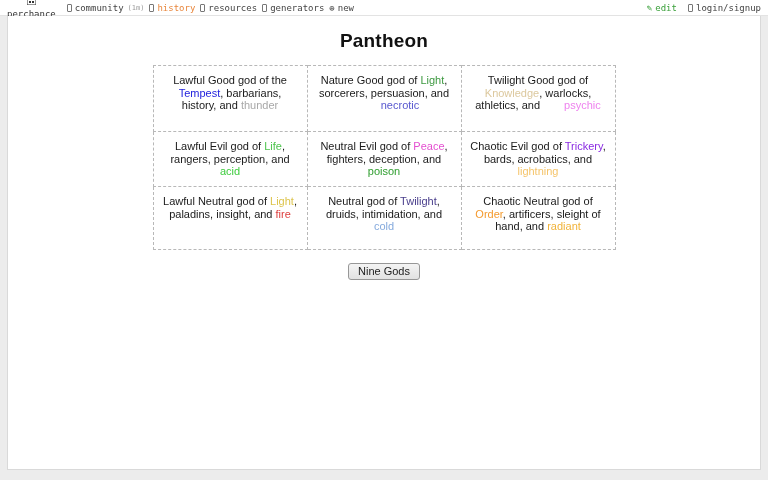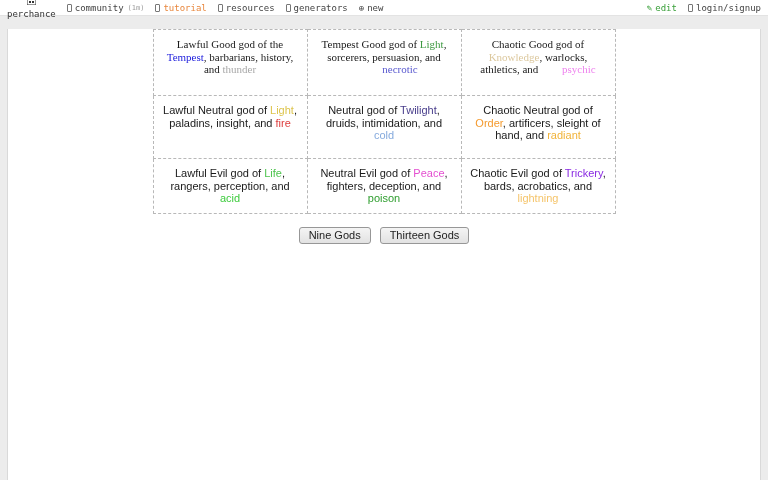--- a/index.html
+++ b/index.html
@@ -61,29 +61,29 @@
     <span class="brand tb-item">
       <svg class="logo-svg" width="9" height="9" viewBox="0 0 9 9">
         <rect x="0" y="0" width="9" height="9" fill="#ffffff" stroke="#333" stroke-width="1"></rect>
         <rect x="2" y="2" width="2" height="2" fill="#333"></rect>
         <rect x="5" y="2" width="2" height="2" fill="#333"></rect>
         <rect x="2" y="5" width="2" height="2" fill="#333"></rect>
         <rect x="5" y="5" width="2" height="2" fill="#333"></rect>
       </svg>
       <span>perchance</span>
     </span>
-    <span id="nav-items" style="display: inline-flex; gap: 11px; align-items: center;">
+    <span id="nav-items" style="display: inline-flex; gap: 5px; align-items: center;">
         <span class="tb-item">
           <span class="doc-ic"></span>
           <span style="color: rgb(68, 68, 68);">community</span>
           <span class="nav-note">(1m)</span>
         </span>
         <span class="tb-item">
           <span class="doc-ic"></span>
-          <span style="color: rgb(232, 134, 60);">tutorial</span>
+          <span style="color: rgb(232, 134, 60);">history</span>
         </span>
         <span class="tb-item">
           <span class="doc-ic"></span>
           <span style="color: rgb(68, 68, 68);">resources</span>
         </span>
         <span class="tb-item">
           <span class="doc-ic"></span>
           <span style="color: rgb(68, 68, 68); text-align: right;">generators</span>
         </span>
         <span class="tb-item">
@@ -98,38 +98,38 @@
       <span id="edit-label" style="color: rgb(58, 160, 58);">edit</span>
     </span>
     <span class="tb-item">
       <span class="doc-ic"></span>
       <span>login/signup</span>
     </span>
   </div>
 </div>
 
 <div class="card">
+  <h1 class="page-title">Pantheon</h1>
 
   <table class="pantheon">
     <tbody id="grid-body">
-        <tr style="height: 66px; font-family: Liberation Serif, serif;">
+        <tr style="height: 66px;">
           <td><span>Lawful Good god of the </span><span style="color: rgb(34, 34, 221);">Tempest</span><span>, barbarians, history, and </span><span style="color: rgb(168, 168, 168);">thunder</span></td>
-          <td><span>Tempest Good god of </span><span style="color: rgb(61, 153, 64);">Light</span><span>, sorcerers, persuasion, and </span><span style="color: rgb(88, 88, 207); padding-left: 32px;">necrotic</span></td>
-          <td><span>Chaotic Good god of </span><span style="color: rgb(220, 200, 158);">Knowledge</span><span>, warlocks, athletics, and </span><span style="color: rgb(238, 130, 238); padding-left: 21px;">psychic</span></td>
+          <td><span>Nature Good god of </span><span style="color: rgb(61, 153, 64);">Light</span><span>, sorcerers, persuasion, and </span><span style="color: rgb(88, 88, 207); padding-left: 32px;">necrotic</span></td>
+          <td><span>Twilight Good god of </span><span style="color: rgb(220, 200, 158);">Knowledge</span><span>, warlocks, athletics, and </span><span style="color: rgb(238, 130, 238); padding-left: 21px;">psychic</span></td>
+        </tr>
+        <tr style="height: 55px;">
+          <td><span>Lawful Evil god of </span><span style="color: rgb(78, 196, 78);">Life</span><span>, rangers, perception, and </span><span style="color: rgb(62, 204, 62);">acid</span></td>
+          <td><span>Neutral Evil god of </span><span style="color: rgb(228, 79, 208);">Peace</span><span>, fighters, deception, and </span><span style="color: rgb(47, 158, 47);">poison</span></td>
+          <td><span>Chaotic Evil god of </span><span style="color: rgb(138, 43, 226);">Trickery</span><span>, bards, acrobatics, and </span><span style="color: rgb(245, 196, 106);">lightning</span></td>
         </tr>
         <tr style="height: 63px;">
           <td><span>Lawful Neutral god of </span><span style="color: rgb(221, 196, 76);">Light</span><span>, paladins, insight, and </span><span style="color: rgb(221, 62, 62);">fire</span></td>
           <td><span>Neutral god of </span><span style="color: rgb(72, 61, 139);">Twilight</span><span>, druids, intimidation, and </span><span style="color: rgb(133, 170, 221);">cold</span></td>
           <td><span>Chaotic Neutral god of </span><span style="color: rgb(244, 154, 46);">Order</span><span>, artificers, sleight of hand, and </span><span style="color: rgb(241, 179, 58);">radiant</span></td>
         </tr>
-        <tr style="height: 55px;">
-          <td><span>Lawful Evil god of </span><span style="color: rgb(78, 196, 78);">Life</span><span>, rangers, perception, and </span><span style="color: rgb(62, 204, 62);">acid</span></td>
-          <td><span>Neutral Evil god of </span><span style="color: rgb(228, 79, 208);">Peace</span><span>, fighters, deception, and </span><span style="color: rgb(47, 158, 47);">poison</span></td>
-          <td><span>Chaotic Evil god of </span><span style="color: rgb(138, 43, 226);">Trickery</span><span>, bards, acrobatics, and </span><span style="color: rgb(245, 196, 106);">lightning</span></td>
-        </tr>
       </tbody>
   </table>
 
   <div class="btn-row" id="btn-row">
       <button class="btn">Nine Gods</button>
-      <button class="btn">Thirteen Gods</button>
     </div>
 </div>
 
 </body></html>

